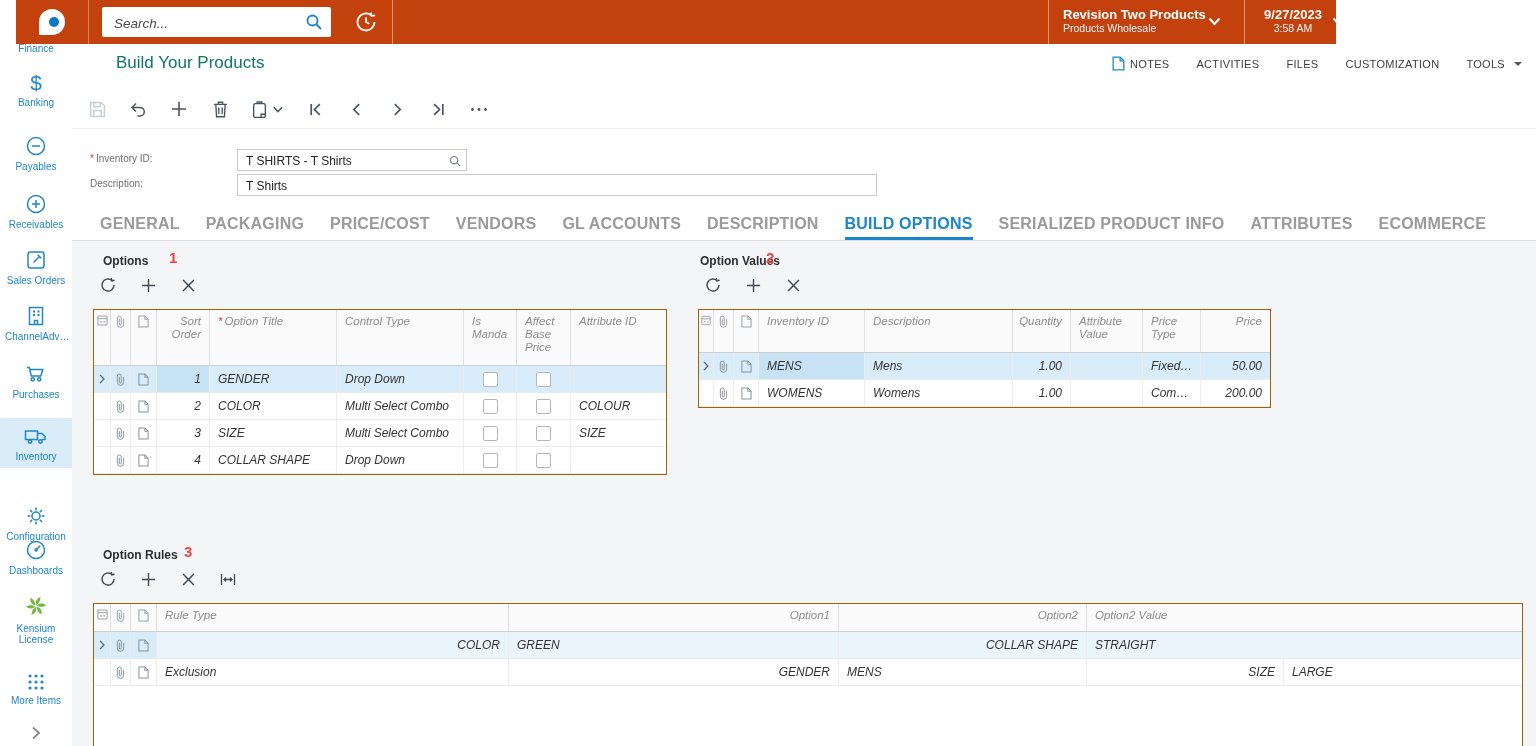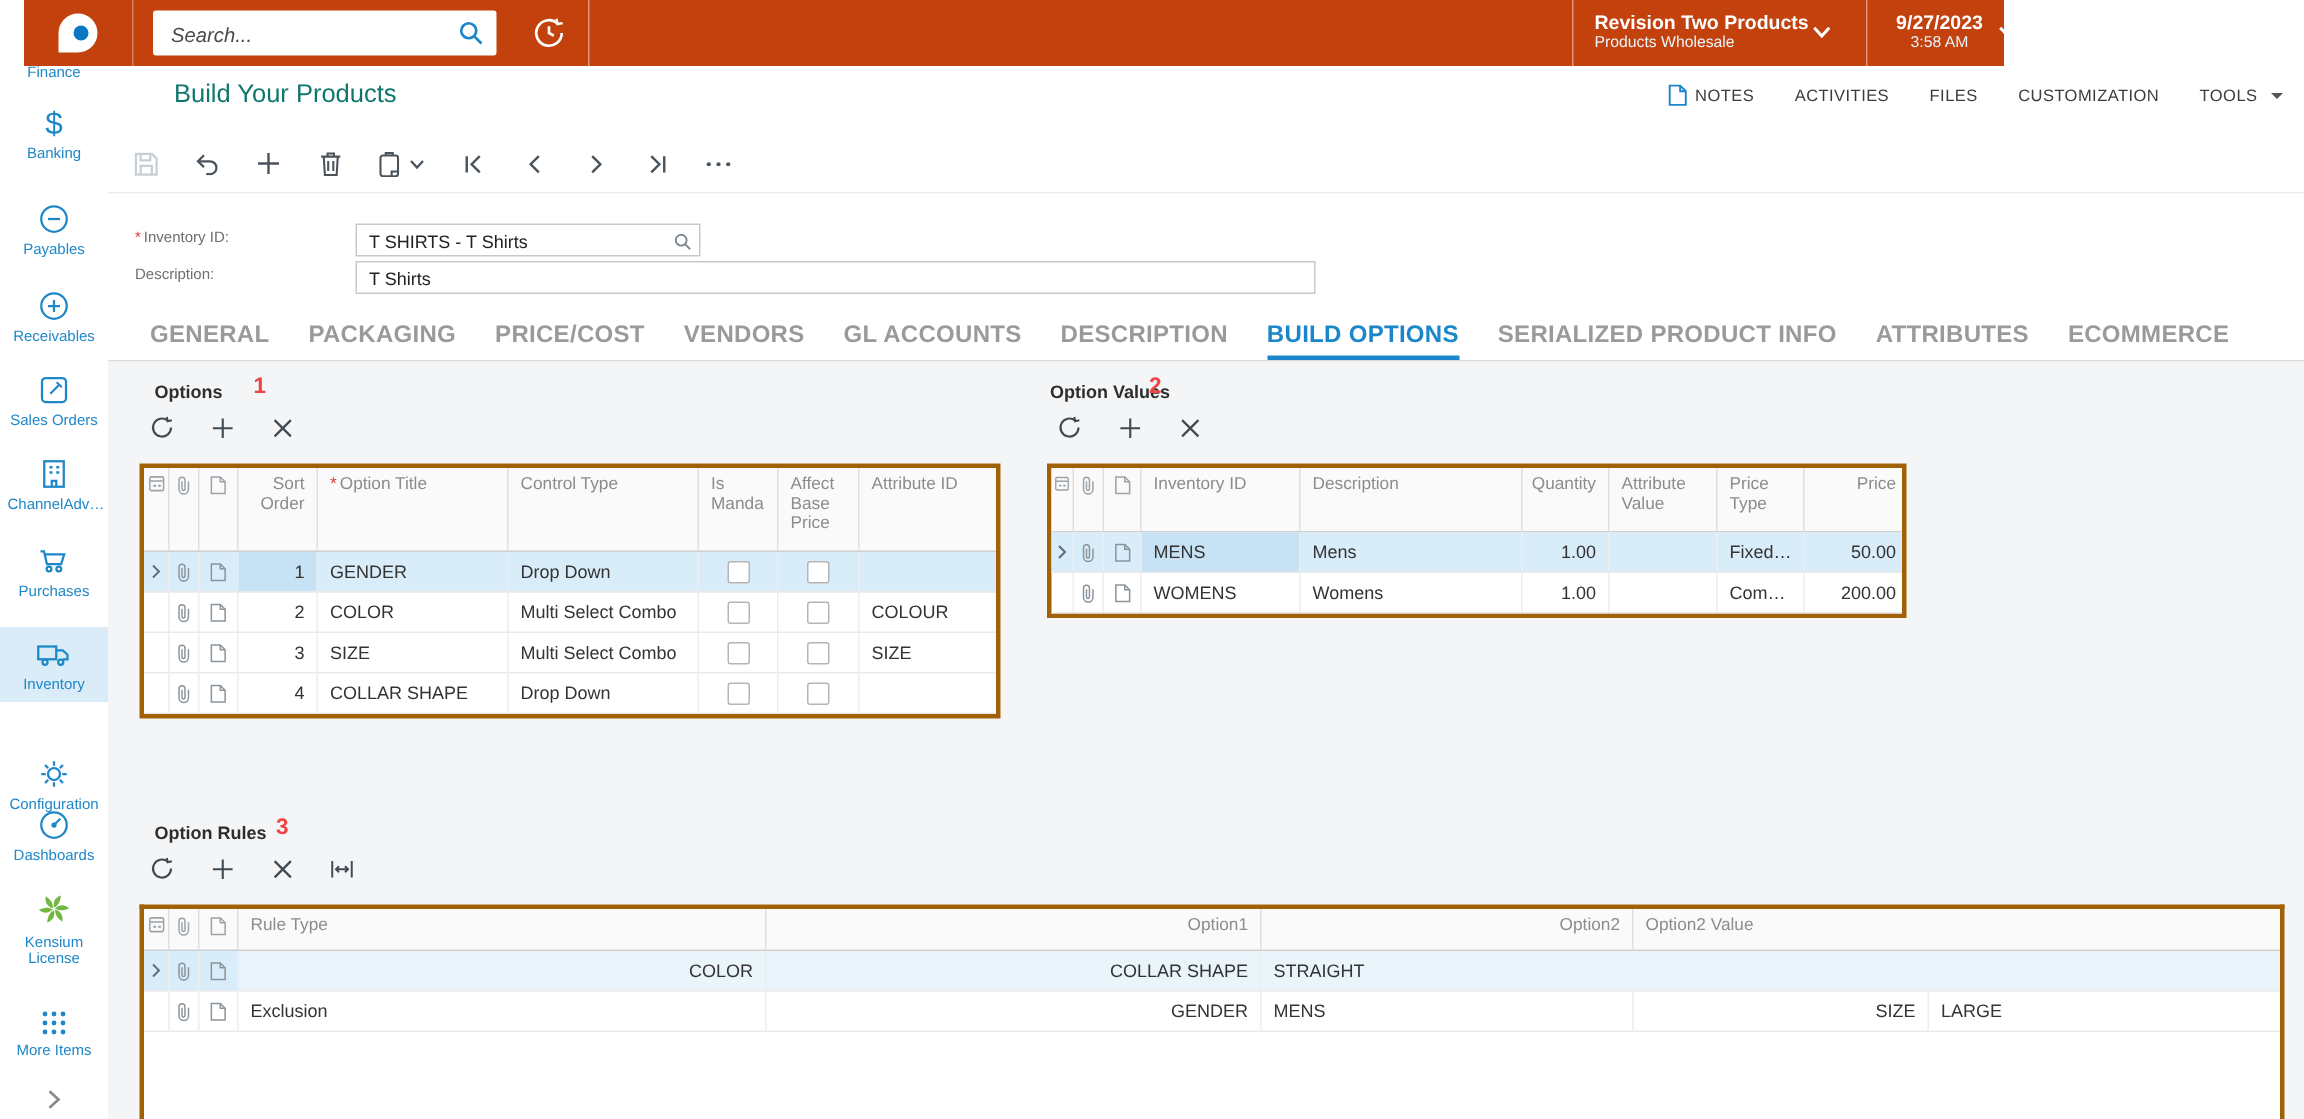--- a/index.html
+++ b/index.html
@@ -62,22 +62,22 @@
        border-bottom:3px solid transparent;box-sizing:border-box;padding-top:2px;font-weight:bold;}
   .tab.active{color:#1b86ca;border-bottom-color:#1b86ca;}
 
   
   #panel{position:absolute;left:0;right:0;top:197px;bottom:0;background:#f4f5f7;}
   .sec-title{position:absolute;font-size:12px;font-weight:bold;color:#2e2e2e;}
   .badge-red{position:absolute;font-size:15px;font-weight:bold;color:#ee4445;}
   .grid-toolbar{position:absolute;display:flex;gap:24px;align-items:center;color:#3f4a52;}
   .gtb-btn{width:16px;display:flex;justify-content:center;}
 
-  .grid{position:absolute;background:#fff;border:3px solid #a16207;box-sizing:border-box;
-        display:flex;flex-direction:column;font-size:12px;color:#333;}
+  .grid{position:absolute;background:#fff;border:1px solid #a16207;box-sizing:border-box;
+        display:flex;flex-direction:column;font-size:12px;color:#333;font-style:italic;}
   .grow{display:grid;align-items:stretch;}
   .gbody-row{height:26px;border-bottom:1px solid #eaeaea;}
   .ghead{background:#fafafa;border-bottom:1px solid #cfcfcf;color:#8c8c8c;font-size:11.5px;}
   .gcell{padding:0 8px;border-right:1px solid #ededed;overflow:hidden;white-space:nowrap;
          display:flex;align-items:center;}
   .ghead .gcell{border-right:1px solid #e0e0e0;align-items:flex-start;padding-top:5px;
                 white-space:normal;line-height:13px;}
   .grow .gcell:last-child{border-right:none;}
   .num{justify-content:flex-end;text-align:right;}
   .icn{justify-content:center;padding:0 2px;}
@@ -746,20 +746,21 @@
               <path d="M8.5 4v6a3.5 3.5 0 0 1-7 0V3.2a2.2 2.2 0 0 1 4.4 0v6.6a1.1 1.1 0 0 1-2.2 0V4"></path>
             </svg>
         </div>
         <div class="gcell icn cell-selblue">
           <svg width="11" height="13" viewBox="0 0 12 14" fill="none" stroke="#8a949c" stroke-width="1.1">
               <path d="M1 1h6.5L11 4.5V13H1z"></path>
               <path d="M7.5 1v3.5H11"></path>
             </svg>
         </div>
         <div class="gcell num">COLOR</div>
+        <div class="gcell">GREEN</div>
         <div class="gcell num">COLLAR SHAPE</div>
         <div class="gcell">STRAIGHT</div>
       </div>
 
       <div class="grow gbody-row cols-rul">
         <div class="gcell icn"></div>
         <div class="gcell icn">
           <svg width="9" height="13" viewBox="0 0 10 14" fill="none" stroke="#8a949c" stroke-width="1.1">
               <path d="M8.5 4v6a3.5 3.5 0 0 1-7 0V3.2a2.2 2.2 0 0 1 4.4 0v6.6a1.1 1.1 0 0 1-2.2 0V4"></path>
             </svg>

